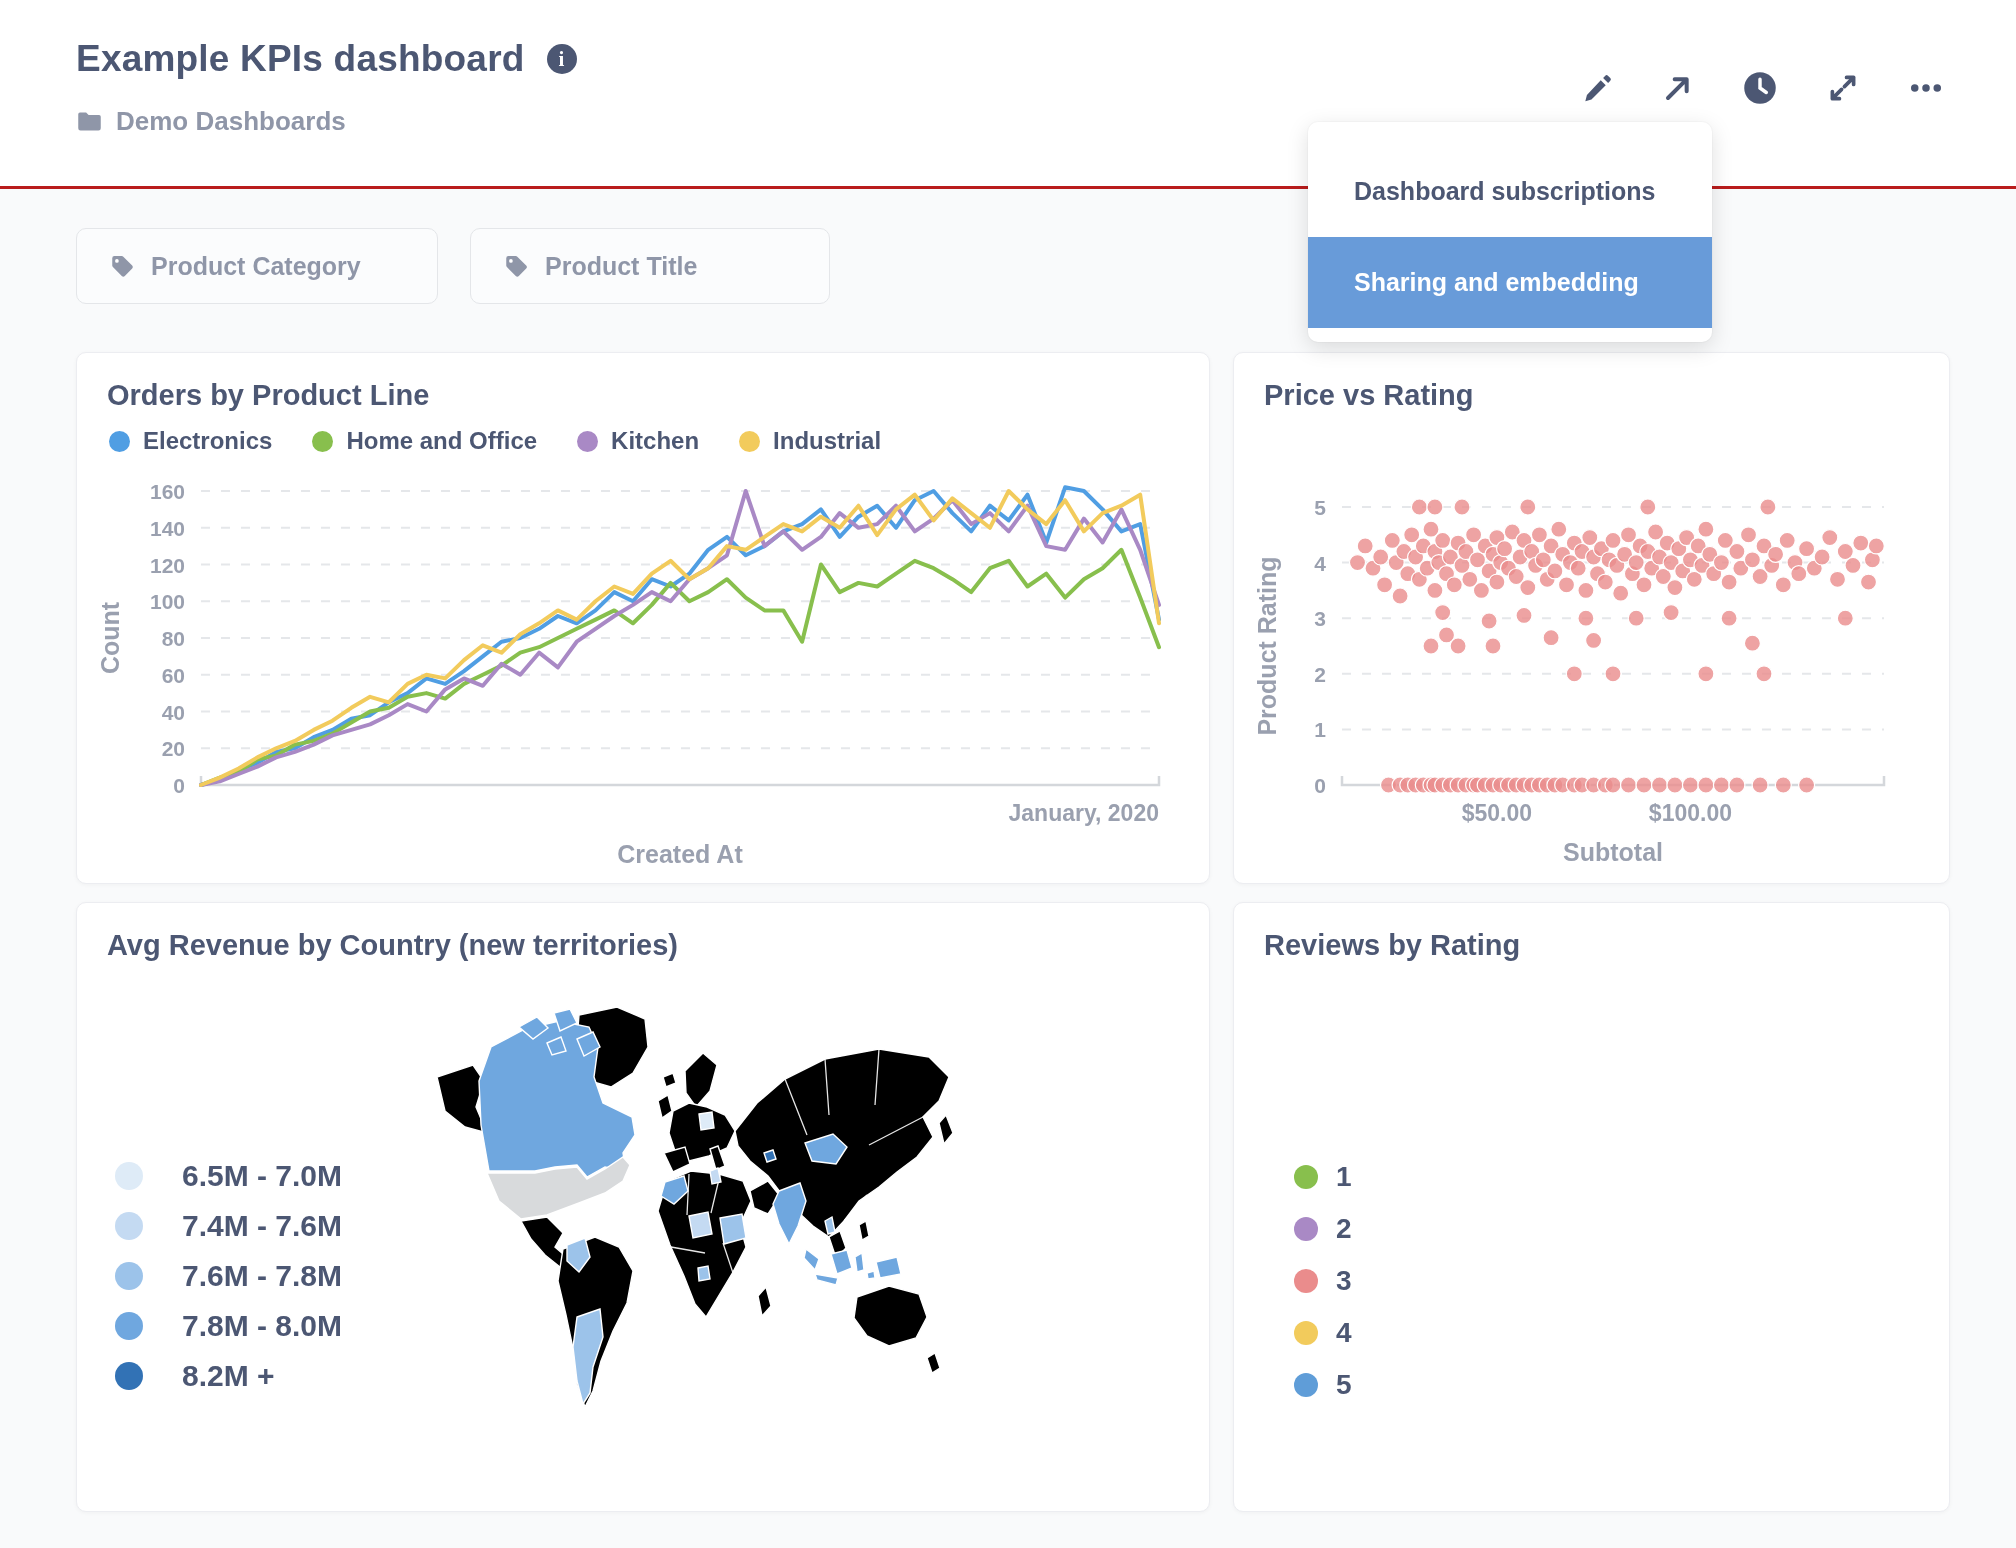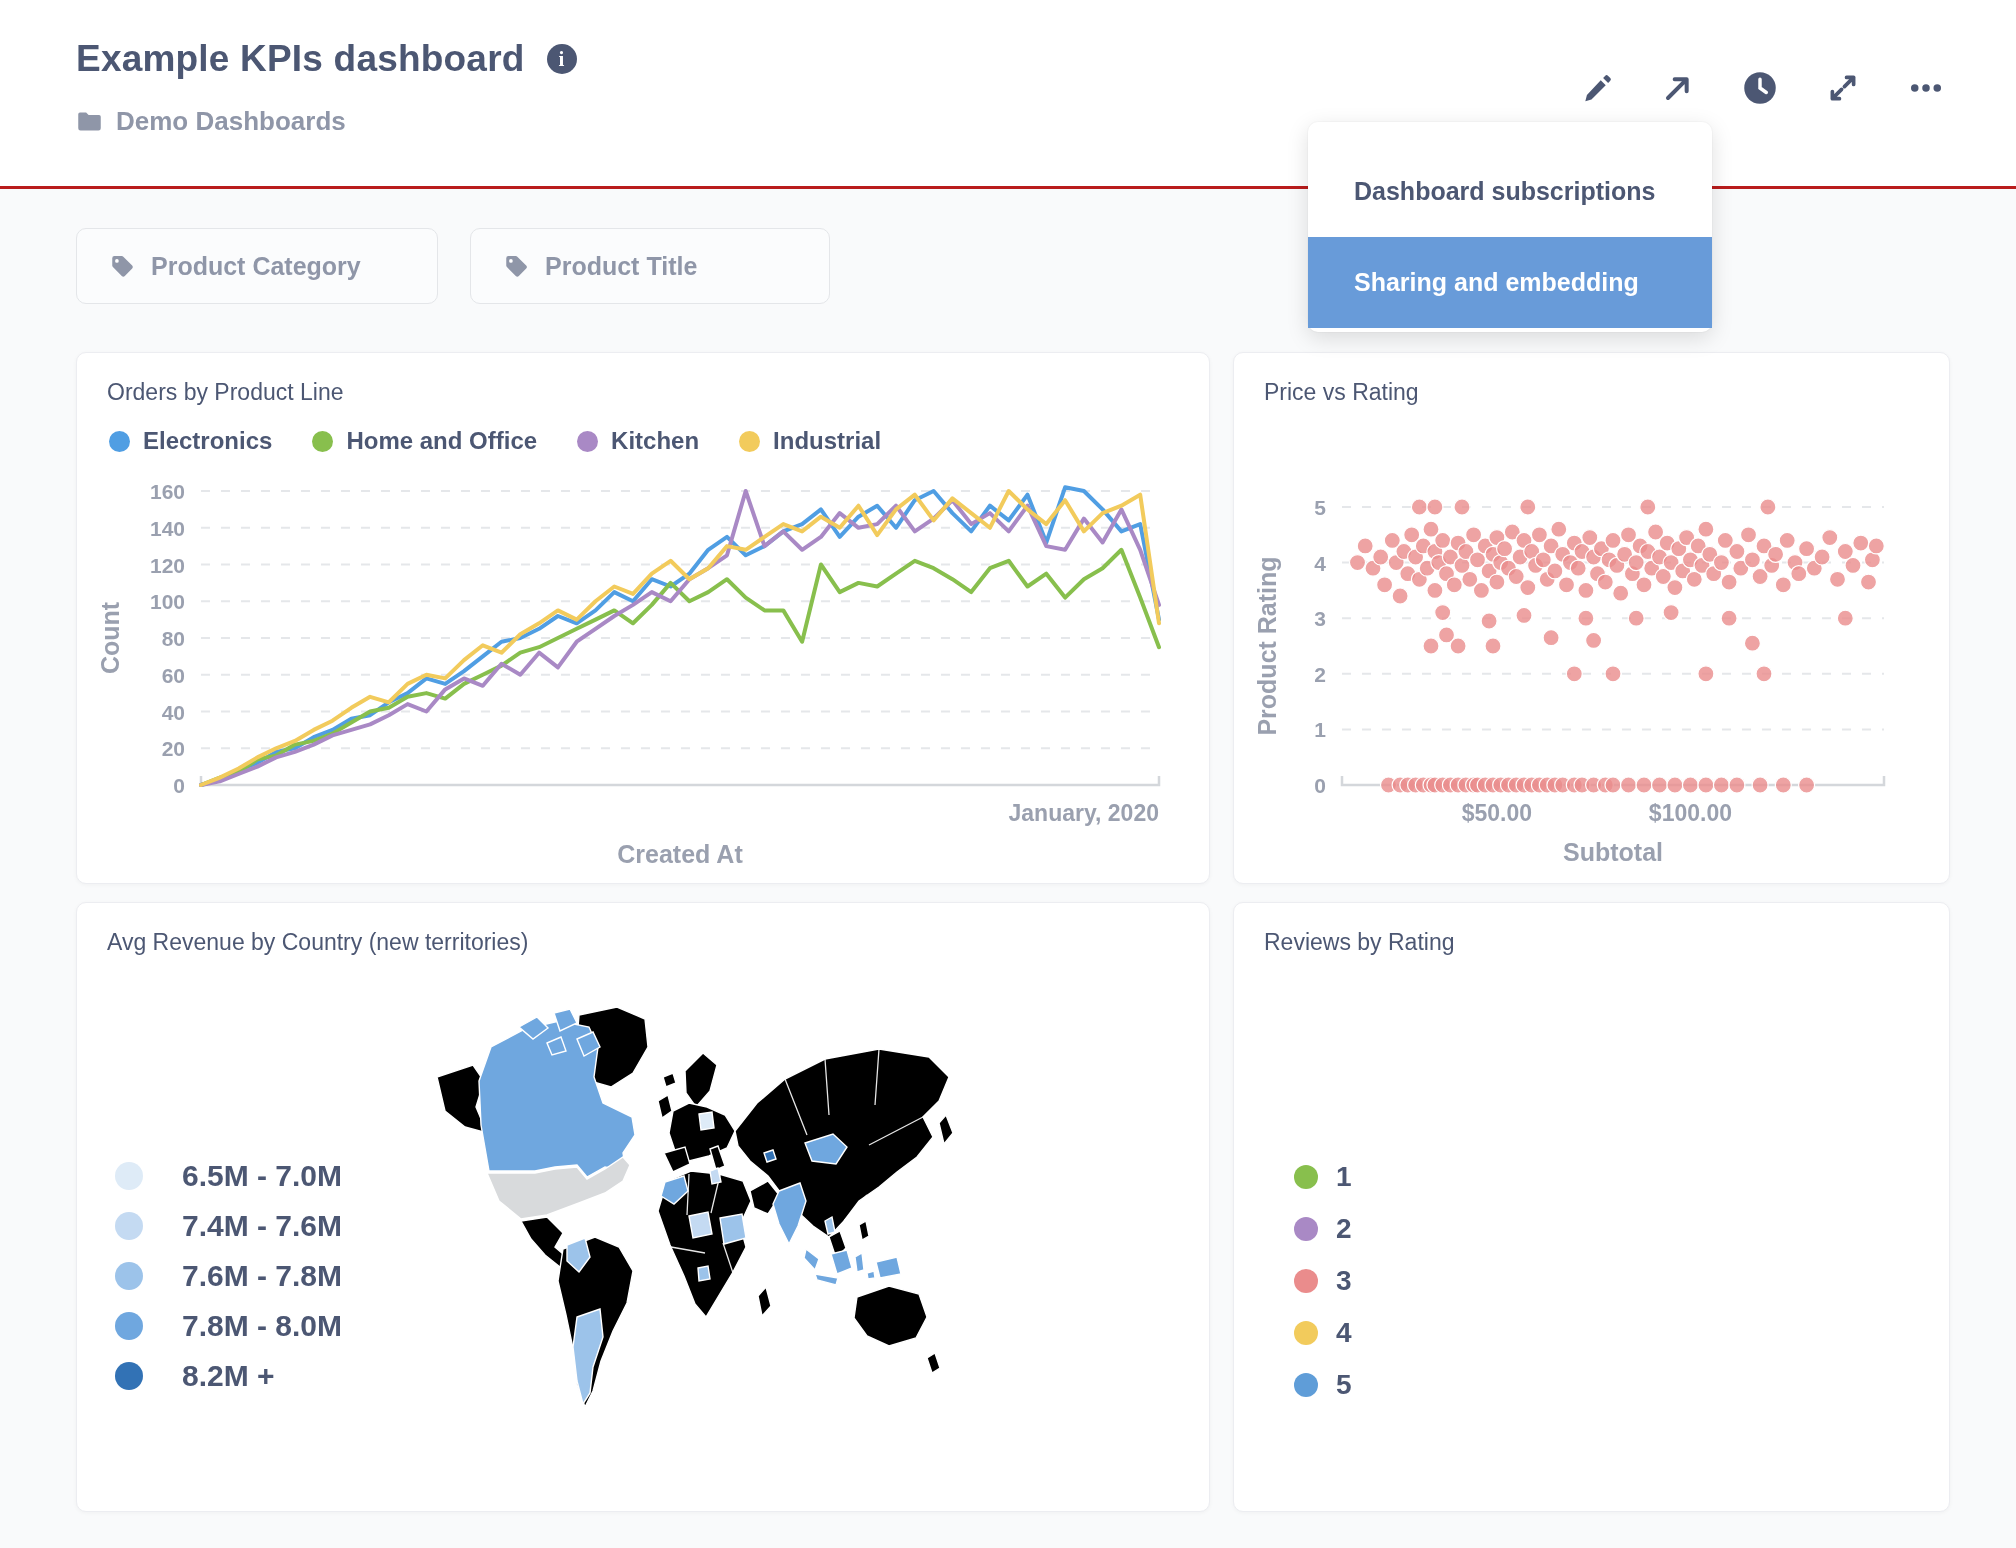--- a/index.html
+++ b/index.html
@@ -4,32 +4,32 @@
 <style>
   html,body{margin:0;padding:0;}
   body{width:2016px;height:1548px;position:relative;font-family:"Liberation Sans",sans-serif;background:#F9FAFB;overflow:hidden;}
   svg{font-family:"Liberation Sans",sans-serif;}
   .header{position:absolute;top:0;left:0;width:2016px;height:186px;background:#fff;border-bottom:3px solid #b91c1c;}
   .page-title{position:absolute;left:76px;top:38px;font-size:37px;font-weight:700;color:#4C5773;letter-spacing:.2px;display:flex;align-items:center;gap:22px;}
   .info-badge{display:inline-flex;width:30px;height:30px;background:#4C5773;color:#fff;border-radius:50%;font-size:21px;align-items:center;justify-content:center;font-weight:700;font-family:"Liberation Serif",serif;}
   .breadcrumb{position:absolute;left:76px;top:106px;display:flex;align-items:center;gap:13px;color:#8F96A8;font-size:26px;font-weight:600;}
   .actions{position:absolute;right:72px;top:70px;display:flex;align-items:center;gap:48px;}
   .actions .icon{display:flex;cursor:pointer;}
-  .menu{position:absolute;left:1308px;top:122px;width:404px;background:#fff;border-radius:10px;box-shadow:0 6px 22px rgba(0,0,0,.13),0 0 0 1px rgba(0,0,0,.02);padding:24px 0 4px 0;z-index:50;}
+  .menu{position:absolute;left:1308px;top:122px;width:404px;background:#fff;border-radius:10px;box-shadow:0 6px 22px rgba(0,0,0,.13),0 0 0 1px rgba(0,0,0,.02);padding:24px 0 14px 0;z-index:50;}
   .menu-item{font-size:25px;font-weight:600;color:#4C5773;padding:31px 30px 31px 46px;cursor:pointer;}
   .menu-item.active{color:#fff;}
   .chip{position:absolute;top:228px;height:76px;border:1px solid #E4E6E9;border-radius:10px;display:flex;align-items:center;gap:16px;padding:0 32px;color:#8F96A8;font-size:25px;font-weight:600;background:#FBFCFD;box-sizing:border-box;cursor:pointer;}
   .chip-1{left:76px;width:362px;}
   .chip-2{left:470px;width:360px;text-align:center;}
   .card{position:absolute;background:#fff;border:1px solid #ECEDF1;border-radius:10px;box-shadow:0 1px 4px rgba(0,0,0,.04);box-sizing:border-box;}
   #card-orders{left:76px;top:352px;width:1134px;height:532px;}
   #card-scatter{left:1233px;top:352px;width:717px;height:532px;}
   #card-map{left:76px;top:902px;width:1134px;height:610px;}
   #card-reviews{left:1233px;top:902px;width:717px;height:610px;}
-  .card-title{position:absolute;left:30px;top:26px;font-size:23px;font-weight:400;color:#4C5773;}
+  .card-title{position:absolute;left:30px;top:26px;font-size:29px;font-weight:700;color:#4C5773;}
   .legend-row{position:absolute;left:32px;top:74px;display:flex;gap:40px;align-items:center;}
   .legend-item{display:flex;align-items:center;gap:13px;font-size:24px;font-weight:600;color:#4C5773;}
   .dot{width:21px;height:21px;border-radius:50%;flex:0 0 auto;}
   .orders-svg{position:absolute;left:8px;top:112px;}
   .scatter-svg{position:absolute;left:16px;top:110px;}
   .map-svg{position:absolute;left:350px;top:82px;}
   .map-legend{position:absolute;left:38px;top:256px;display:flex;flex-direction:column;gap:16px;}
   .map-legend .legend-item{font-size:30px;gap:39px;}
   .map-legend .dot{width:28px;height:28px;}
   .donut-legend{position:absolute;left:60px;top:258px;display:flex;flex-direction:column;gap:20px;}

